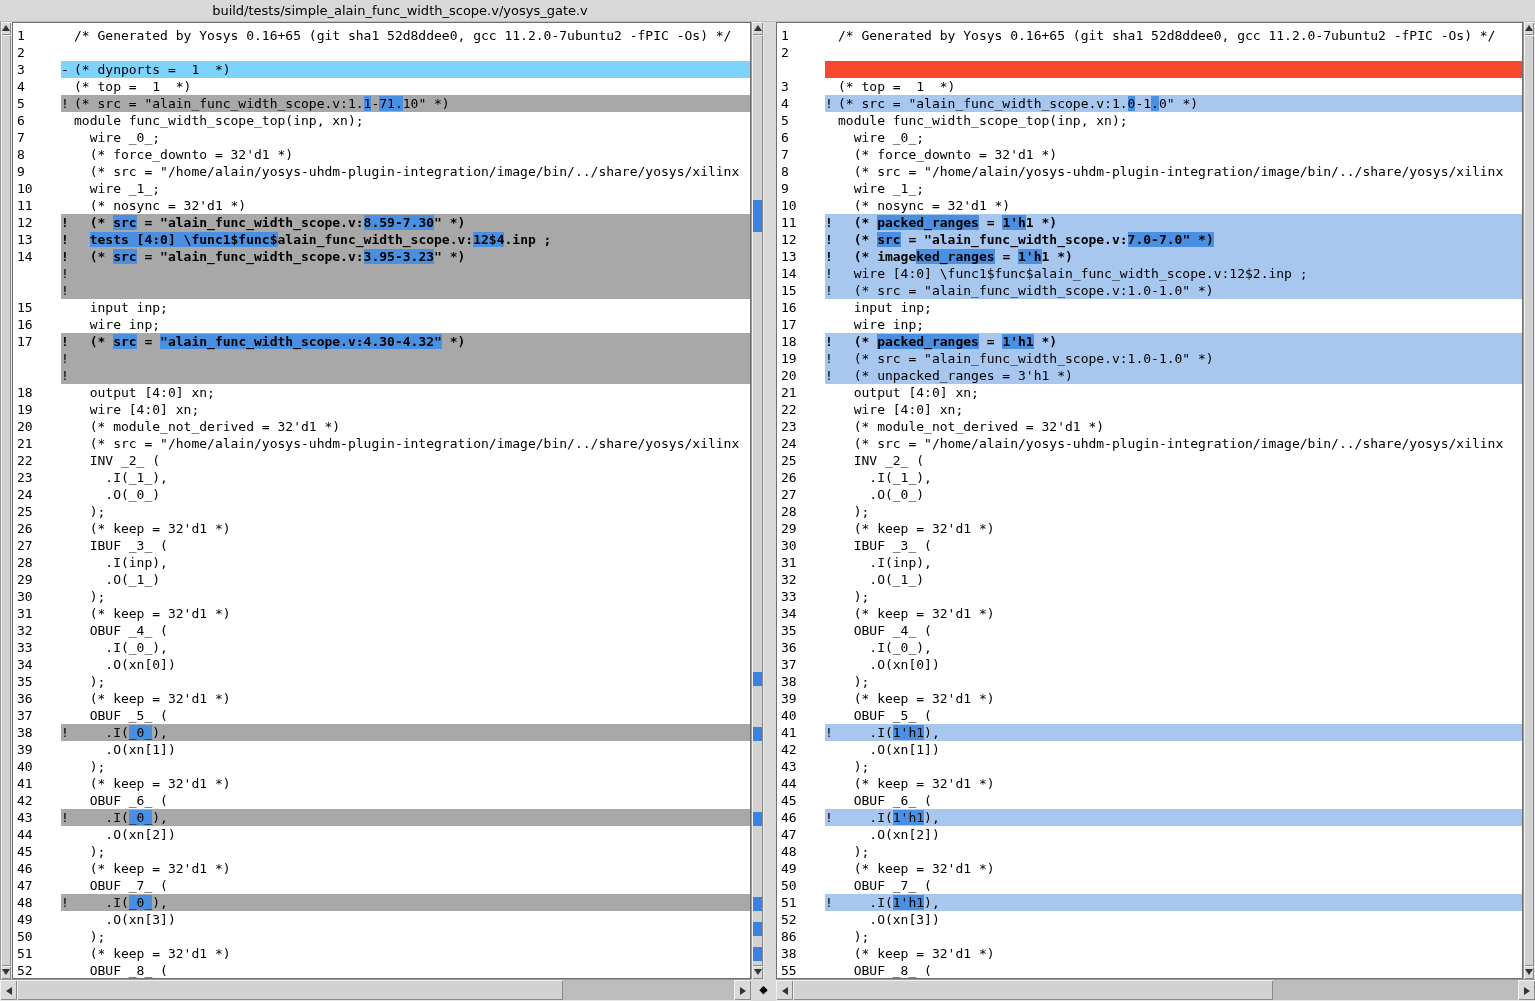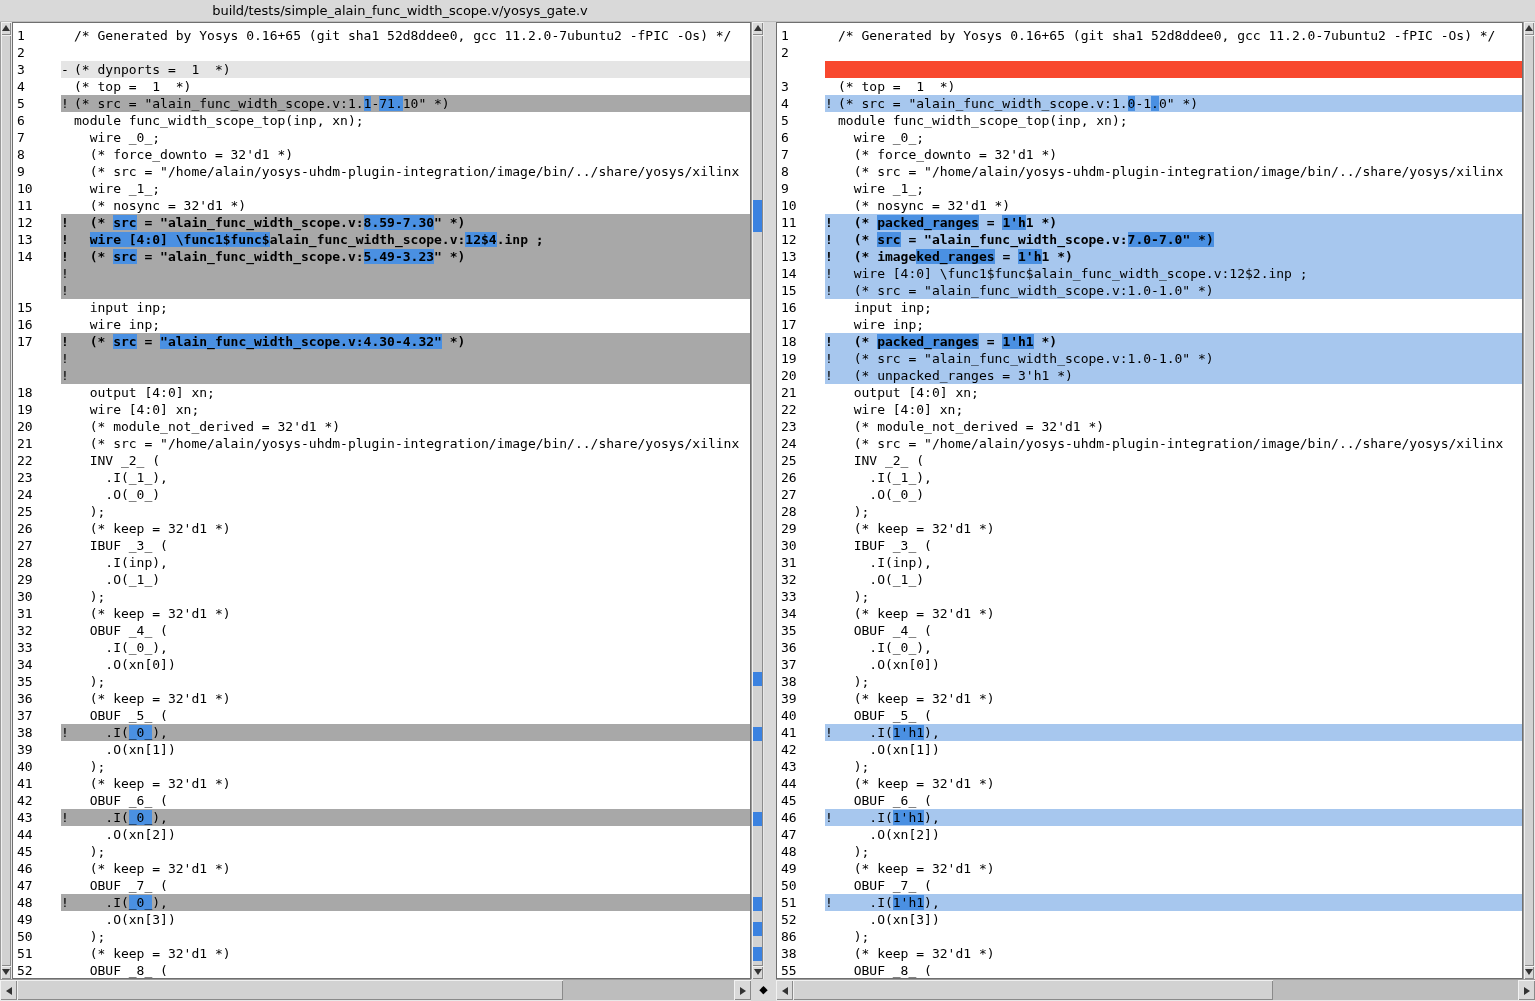--- a/index.html
+++ b/index.html
@@ -36,21 +36,21 @@
   
   .pane { background:#ffffff; border:1px solid #6f6f6f; overflow:hidden; padding-top:4px; flex:none; }
   .pane.left { width:739px; }
   .pane.right { flex:1; }
   .row { display:flex; height:17px; font:13px/17px "DejaVu Sans Mono","Liberation Mono",monospace; color:#000; }
   .num { width:48px; padding-left:4px; flex:none; white-space:pre; }
   .content { flex:1; white-space:pre; overflow:hidden; }
   .marker { display:inline-block; width:13px; white-space:pre; }
   .bg-chg  { background:#a8a8a8; }   
   .bg-add  { background:#a7c7ee; }   
-  .bg-del  { background:#e5e5e5; }   
+  .bg-del  { background:#7dd3fc; }   
   .bg-miss { background:#f8482e; }   
   .hl { background:#4a90e2; }
   .bold { font-weight:bold; }
 
   
   .bottombar { display:flex; height:22px; }
   .hscroll { position:relative; background:#bdbdbd; height:22px;
              border-top:1px solid #9a9a9a; border-bottom:1px solid #e8e8e8; }
   .hscroll.left { width:751px; flex:none; }
   .hscroll.right { flex:1; }
@@ -134,25 +134,25 @@
         <div class="row">
           <div class="num">11</div>
           <div class="content"><span class="marker"></span><span>  (* nosync = 32'd1 *)</span></div>
         </div>
         <div class="row">
           <div class="num">12</div>
           <div class="content bg-chg bold"><span class="marker">!</span><span>  (* </span><span class="hl">src</span><span> = "alain_func_width_scope.v:</span><span class="hl">8.59-7.30</span><span>" *)</span></div>
         </div>
         <div class="row">
           <div class="num">13</div>
-          <div class="content bg-chg bold"><span class="marker">!</span><span>  </span><span class="hl">wire [4:0] \func1$func$</span><span>alain_func_width_scope.v:</span><span class="hl">12$4</span><span>.inp ;</span></div>
+          <div class="content bg-chg bold"><span class="marker">!</span><span>  </span><span class="hl">tests [4:0] \func1$func$</span><span>alain_func_width_scope.v:</span><span class="hl">12$4</span><span>.inp ;</span></div>
         </div>
         <div class="row">
           <div class="num">14</div>
-          <div class="content bg-chg bold"><span class="marker">!</span><span>  (* </span><span class="hl">src</span><span> = "alain_func_width_scope.v:</span><span class="hl">5.49-3.23</span><span>" *)</span></div>
+          <div class="content bg-chg bold"><span class="marker">!</span><span>  (* </span><span class="hl">src</span><span> = "alain_func_width_scope.v:</span><span class="hl">3.95-3.23</span><span>" *)</span></div>
         </div>
         <div class="row">
           <div class="num"></div>
           <div class="content bg-chg"><span class="marker">!</span></div>
         </div>
         <div class="row">
           <div class="num"></div>
           <div class="content bg-chg"><span class="marker">!</span></div>
         </div>
         <div class="row">

